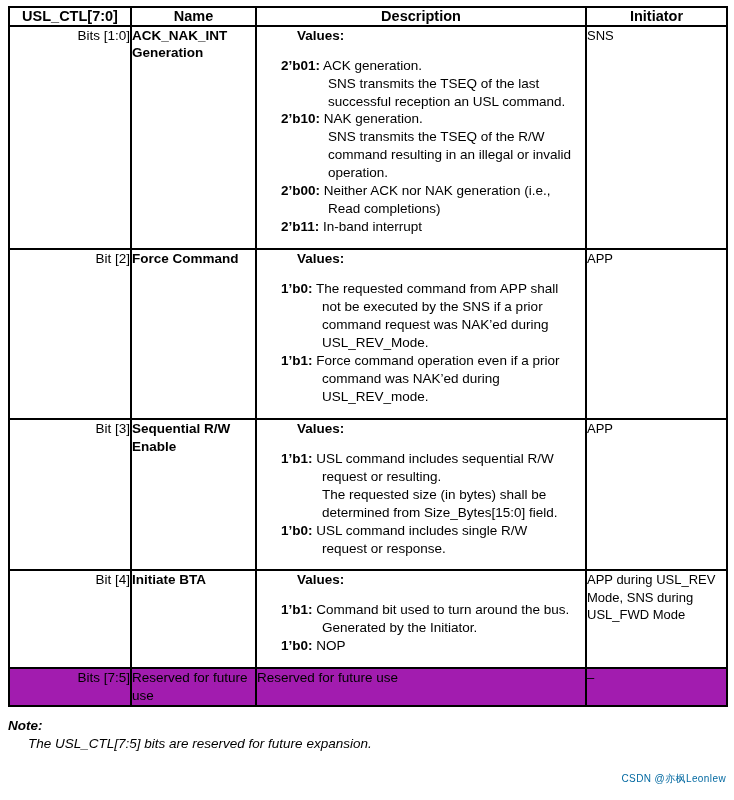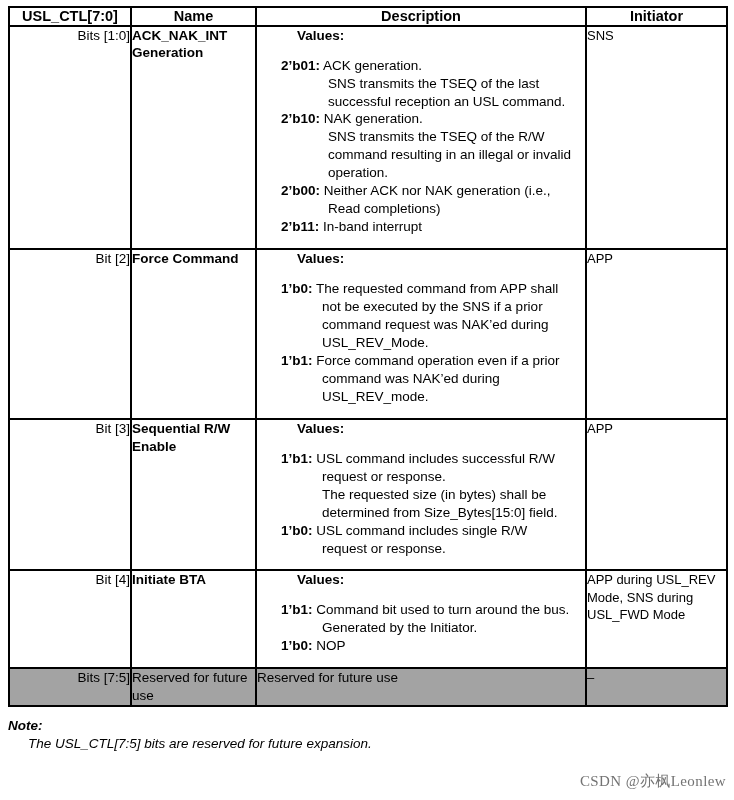--- a/index.html
+++ b/index.html
@@ -70,21 +70,21 @@
     font-size: 13.5px;
     padding: 7px 6px 6px 8px;
     line-height: 1.33;
   }
   .cell-init {
     font-size: 13px;
     padding: 7px 4px 4px 7px;
     line-height: 1.33;
   }
 
-  .row-shaded td { background: #a3a3a3; }
+  .row-shaded td { background: #a21caf; }
 
   
   .values-label {
     font-weight: bold;
     margin: 0 4px 1px 0;
     padding-left: 40px;
   }
   .val-list {
     margin: 12px;
     padding: 0;
@@ -120,25 +120,24 @@
   }
   .note-text {
     font-style: italic;
     margin: 0 0 0 20px;
   }
 
   .watermark {
     position: absolute;
     right: 8px;
     top: 772px;
-    font-size: 15px;
-    color: #737373;
+    font-size: 10px;
+    color: #0369a1;
     white-space: nowrap;
     letter-spacing: 0.4px;
-    font-family: Liberation Serif, serif;
   }
 </style>
 </head>
 <body>
 
 <div class="page">
 
   <table class="reg-table">
     <colgroup>
       <col class="c-bits">
@@ -205,21 +204,21 @@
       </tr>
 
       <tr>
         <td class="cell-bits">Bit [3]</td>
         <td class="cell-name">Sequential R/W Enable</td>
         <td class="cell-desc">
           <div class="values-label">Values:</div>
           <ul class="val-list">
             <li class="val-item w-narrow">
               <span class="val-code">1’b1:</span>
-              <span>USL command includes successful R/W request or response.</span>
+              <span>USL command includes sequential R/W request or resulting.</span>
               <span class="val-cont">The requested size (in bytes) shall be determined from Size_Bytes[15:0] field.</span>
             </li>
             <li class="val-item w-narrow">
               <span class="val-code">1’b0:</span>
               <span>USL command includes single R/W request or response.</span>
             </li>
           </ul>
         </td>
         <td class="cell-init">APP</td>
       </tr>

